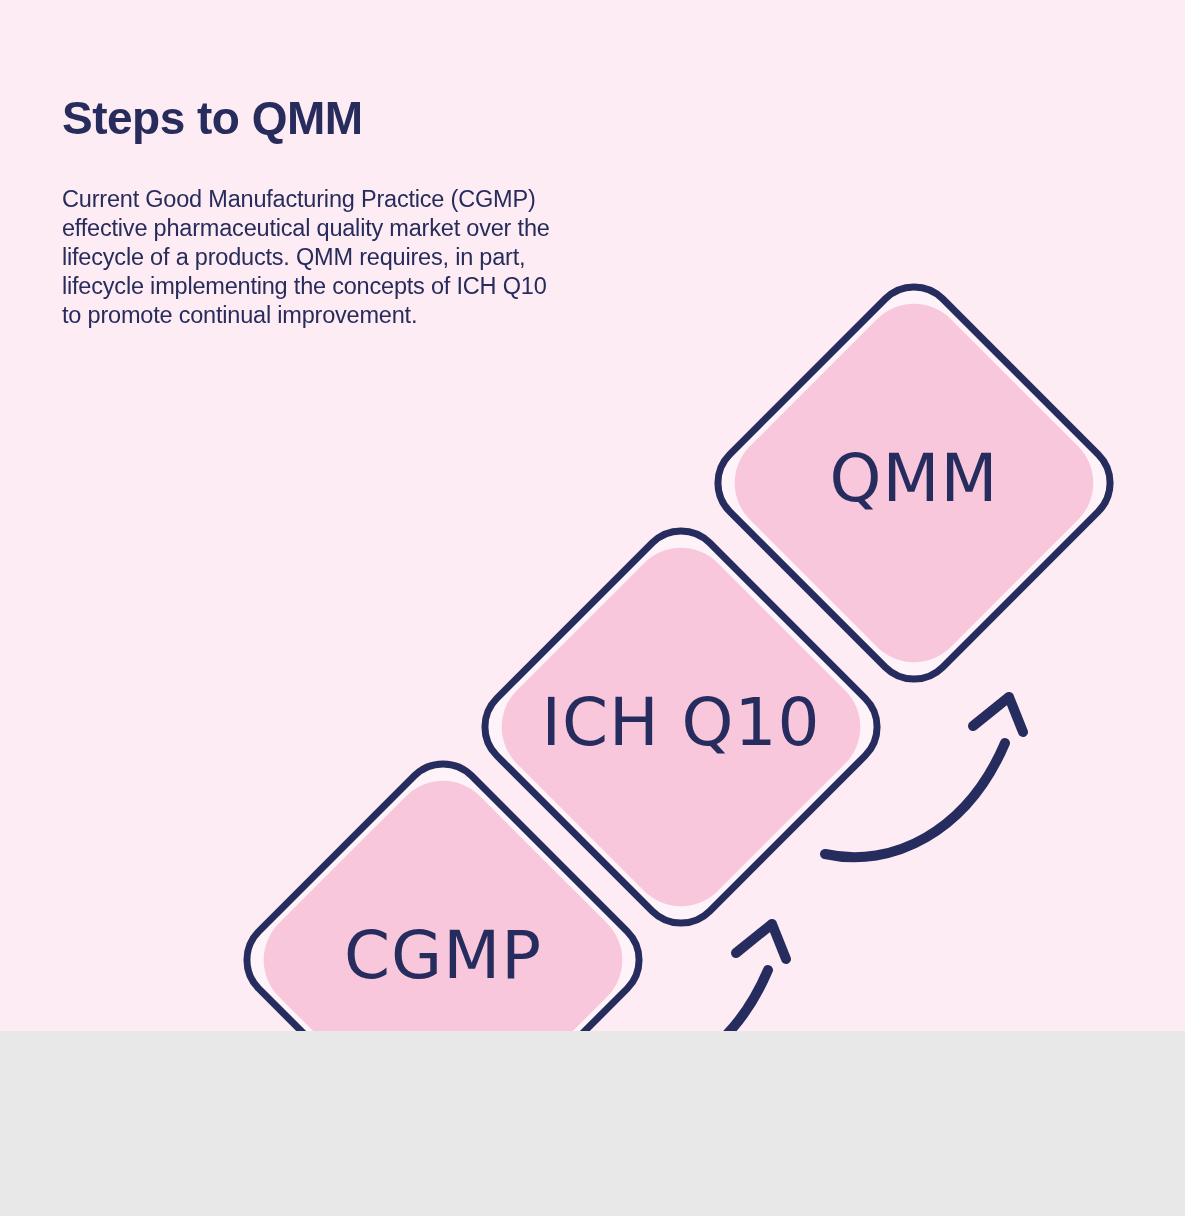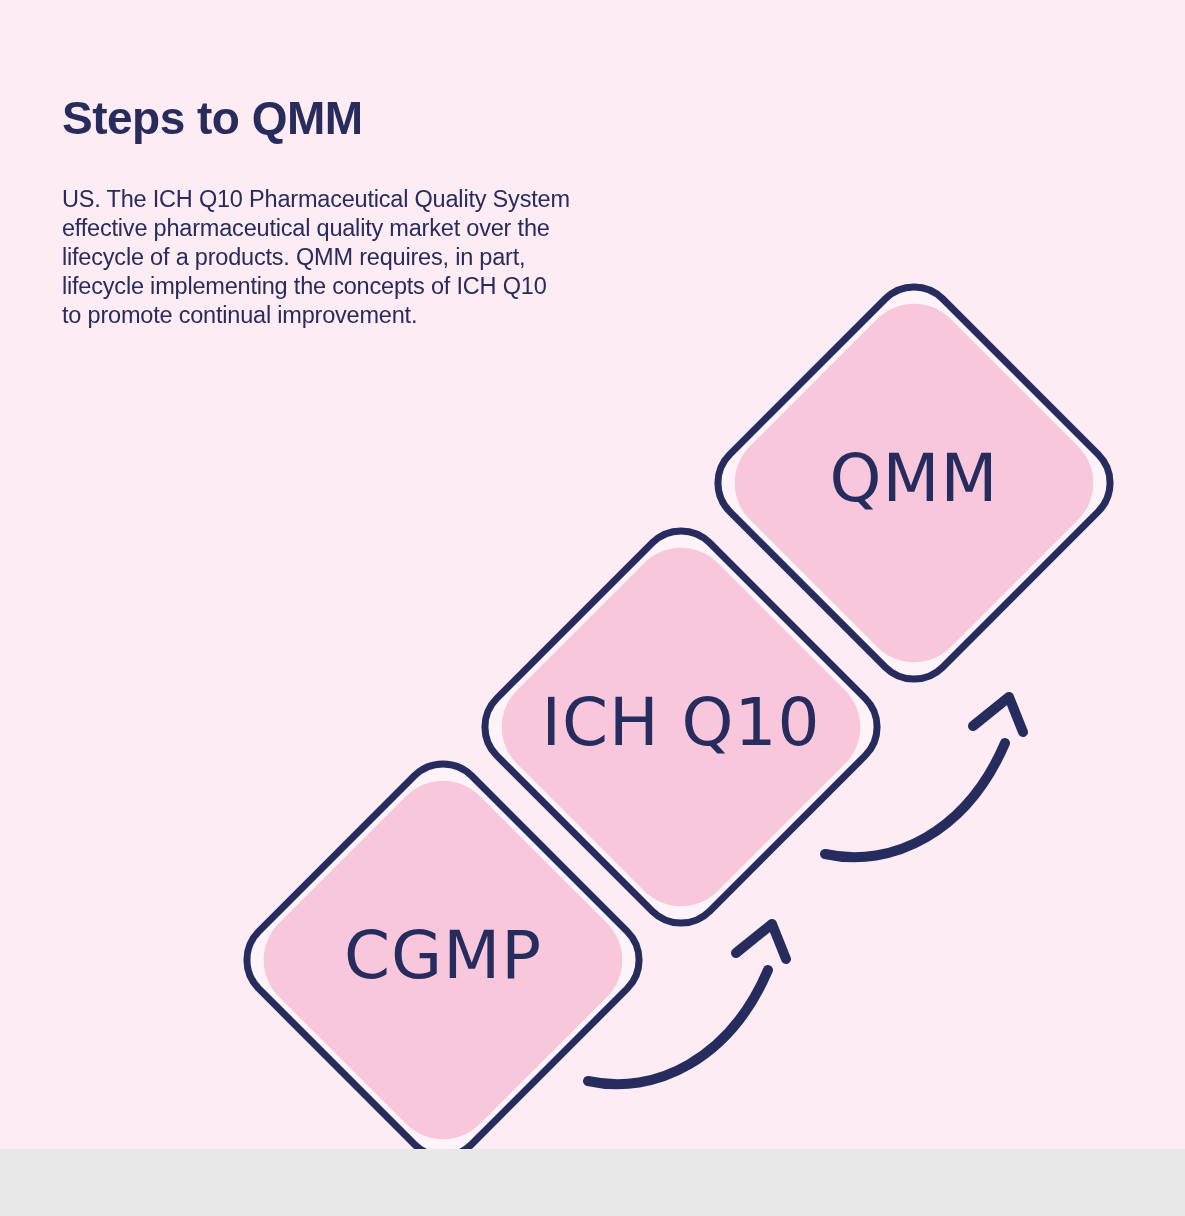--- a/index.html
+++ b/index.html
@@ -7,21 +7,21 @@
     --diamond-fill:#f9c7db;
     --diamond-gap:#fef3f8;
     --navy:#262c5e;
     --text:#272c5c;
     --logo-bg:#141b4a;
     --logo-text:#ffffff;
   }
   html,body{margin:0;padding:0;}
   body{font-family:"Liberation Sans",sans-serif;background:#e8e8e8;}
   .canvas{
-    position:relative;width:1185px;height:1149px;overflow:hidden;
+    position:relative;width:1185px;height:1031px;overflow:hidden;
     background:var(--background);
   }
   .title{
     position:absolute;left:62px;top:60px;
     font-size:46px;font-weight:600;letter-spacing:-0.5px;
     color:var(--text);
   }
   .intro{
     position:absolute;left:62px;top:185px;width:640px;
     font-size:23.5px;line-height:29px;color:var(--text);
@@ -60,21 +60,21 @@
   }
 </style>
 </head>
 <body>
 
 <div class="canvas">
 
   <h1 class="title">Steps to QMM</h1>
 
   <div class="intro">
-    <div class="line">US. The ICH Q10 Pharmaceutical Quality System</div>
+    <div class="line">Current Good Manufacturing Practice (CGMP)</div>
     <div class="line">effective pharmaceutical quality market over the</div>
     <div class="line">lifecycle of a products. QMM requires, in part,</div>
     <div class="line">lifecycle implementing the concepts of ICH Q10</div>
     <div class="line">to promote continual improvement.</div>
   </div>
 
   <div class="diamond diamond-cgmp">
     <div class="fill"></div>
     <div class="label">CGMP</div>
   </div>

